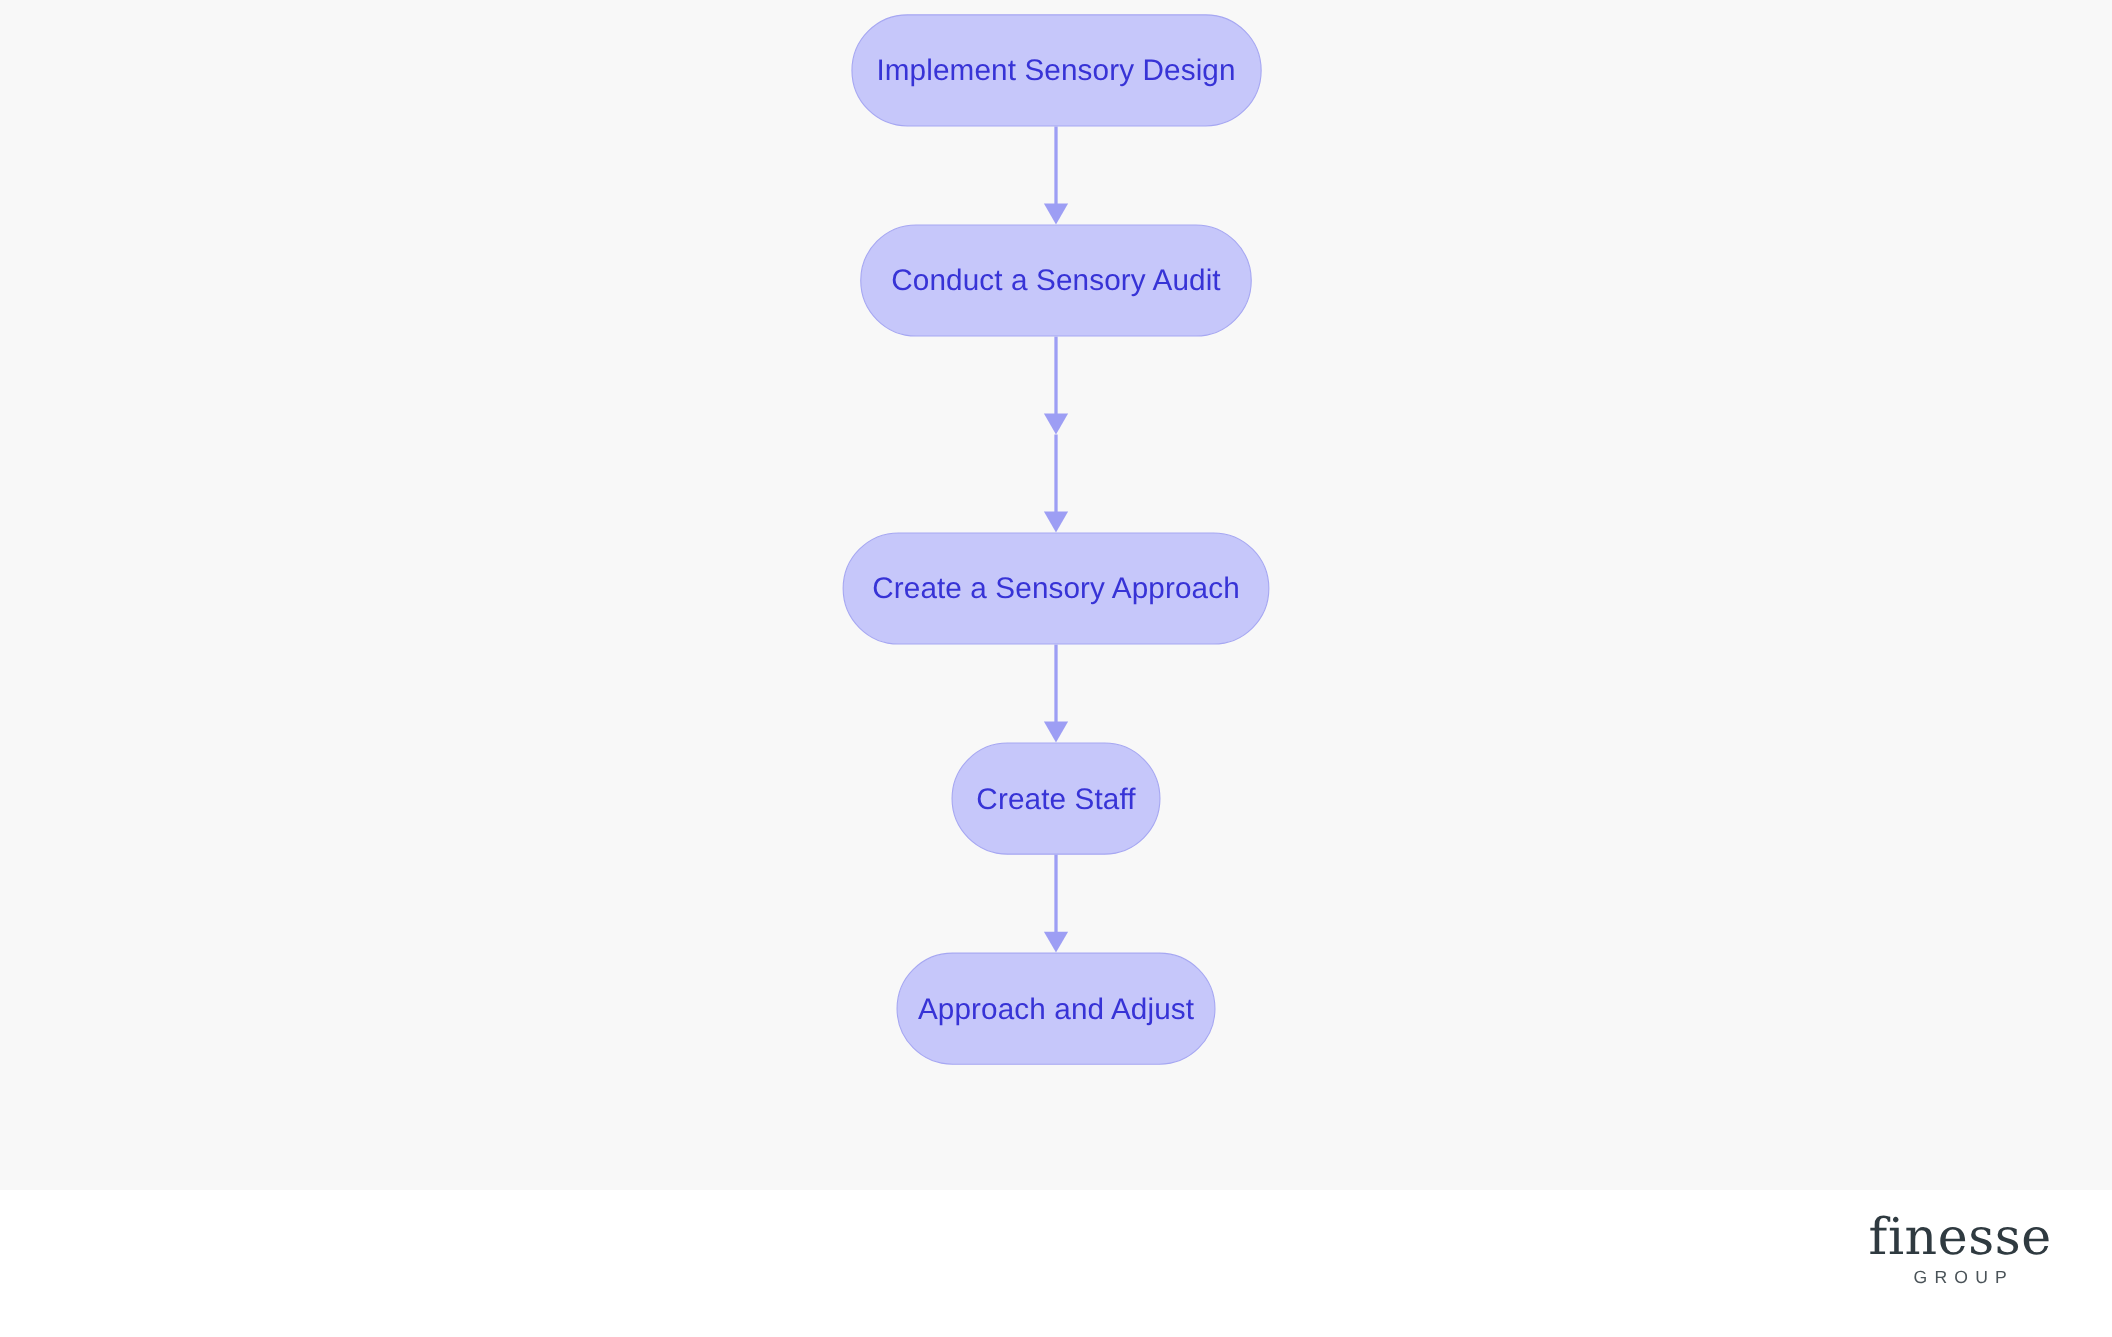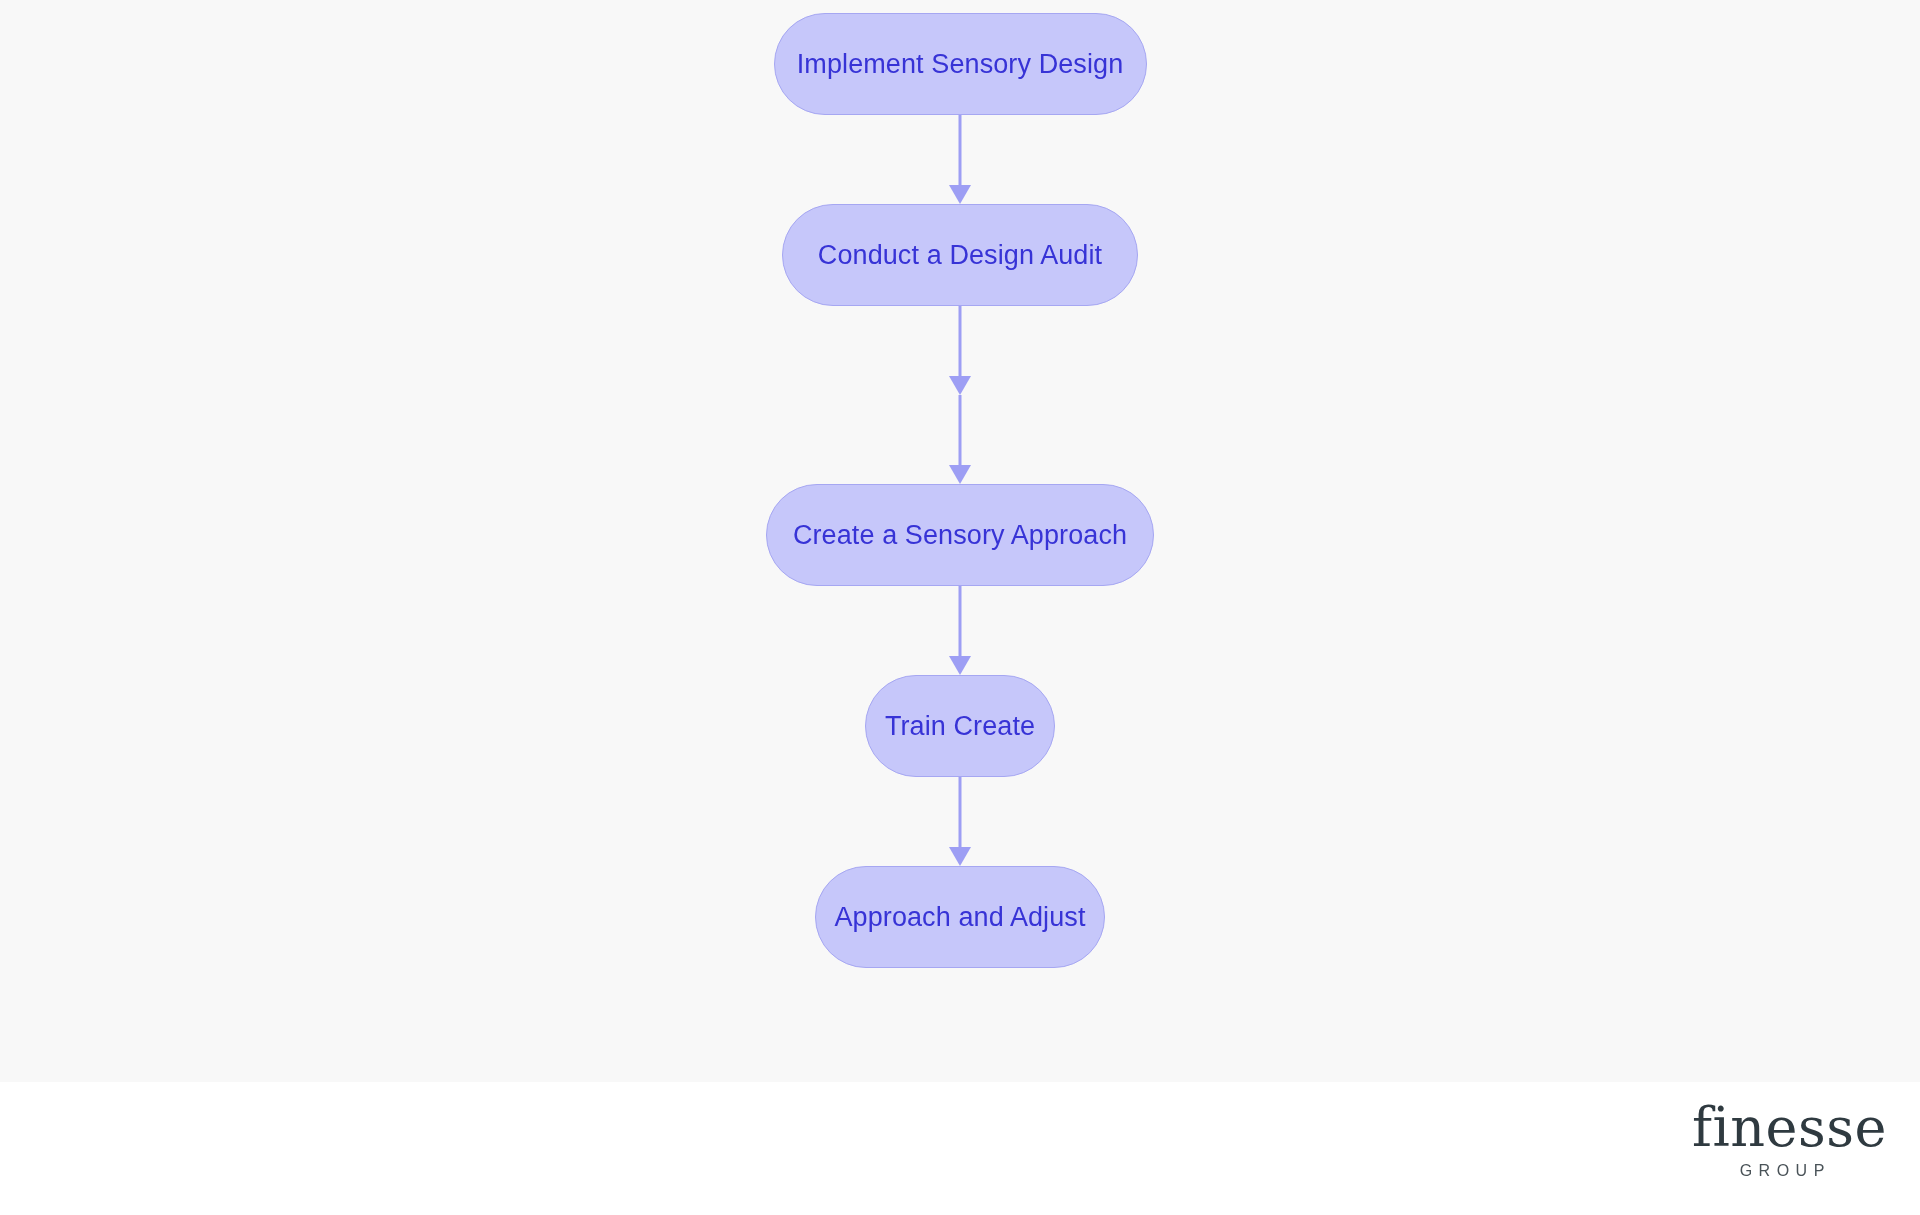--- a/index.html
+++ b/index.html
@@ -112,21 +112,21 @@
   #brand-logo {
     position: absolute;
     right: 48px;
     top: 18px;
     width: 180px;
     text-align: center;
     line-height: 1;
   }
   #brand-wordmark {
     font-family: "DejaVu Serif", "Liberation Serif", serif;
-    font-size: 54px;
+    font-size: 46px;
     font-weight: 400;
     color: #2f3a40;
     letter-spacing: 0.5px;
     line-height: 1.05;
     display: block;
   }
   #brand-subtext {
     display: block;
     margin-top: 6px;
     font-family: "Liberation Sans", sans-serif;
@@ -148,21 +148,21 @@
       <div class="flow-node" style="width: 373px; background: rgb(198, 199, 250); border-color: rgb(166, 167, 242);">
         <span class="flow-node-label" style="color: rgb(55, 51, 214);">Implement Sensory Design</span>
       </div>
 
       <div class="flow-connector">
         <div class="conn-line" style="background: rgb(157, 158, 244);"></div>
         <div class="conn-arrow" style="border-top-color: rgb(157, 158, 244);"></div>
       </div>
 
       <div class="flow-node" style="width: 356px; background: rgb(198, 199, 250); border-color: rgb(166, 167, 242);">
-        <span class="flow-node-label" style="color: rgb(55, 51, 214);">Conduct a Design Audit</span>
+        <span class="flow-node-label" style="color: rgb(55, 51, 214);">Conduct a Sensory Audit</span>
       </div>
 
       <div class="flow-connector">
         <div class="conn-line" style="background: rgb(157, 158, 244);"></div>
         <div class="conn-arrow" style="border-top-color: rgb(157, 158, 244);"></div>
       </div>
 
 
       <div class="flow-connector">
         <div class="conn-line" style="background: rgb(157, 158, 244);"></div>
@@ -172,21 +172,21 @@
       <div class="flow-node" style="width: 388px; background: rgb(198, 199, 250); border-color: rgb(166, 167, 242);">
         <span class="flow-node-label" style="color: rgb(55, 51, 214);">Create a Sensory Approach</span>
       </div>
 
       <div class="flow-connector">
         <div class="conn-line" style="background: rgb(157, 158, 244);"></div>
         <div class="conn-arrow" style="border-top-color: rgb(157, 158, 244);"></div>
       </div>
 
       <div class="flow-node" style="width: 190px; background: rgb(198, 199, 250); border-color: rgb(166, 167, 242);">
-        <span class="flow-node-label" style="color: rgb(55, 51, 214);">Train Create</span>
+        <span class="flow-node-label" style="color: rgb(55, 51, 214);">Create Staff</span>
       </div>
 
       <div class="flow-connector">
         <div class="conn-line" style="background: rgb(157, 158, 244);"></div>
         <div class="conn-arrow" style="border-top-color: rgb(157, 158, 244);"></div>
       </div>
 
       <div class="flow-node" style="width: 290px; background: rgb(198, 199, 250); border-color: rgb(166, 167, 242);">
         <span class="flow-node-label" style="color: rgb(55, 51, 214);">Approach and Adjust</span>
       </div>

